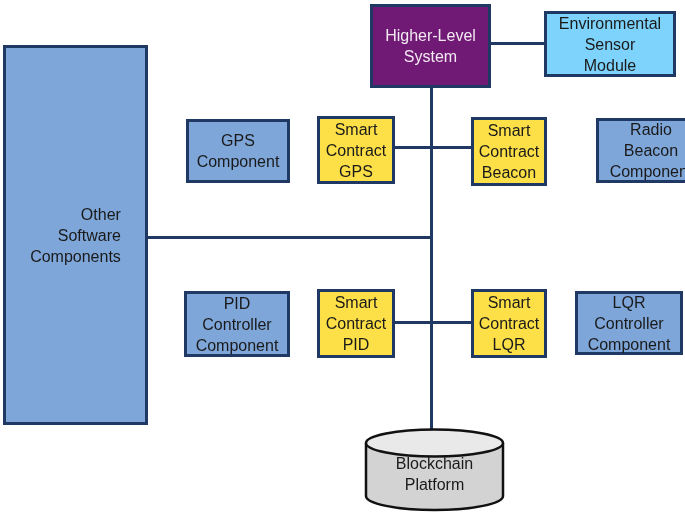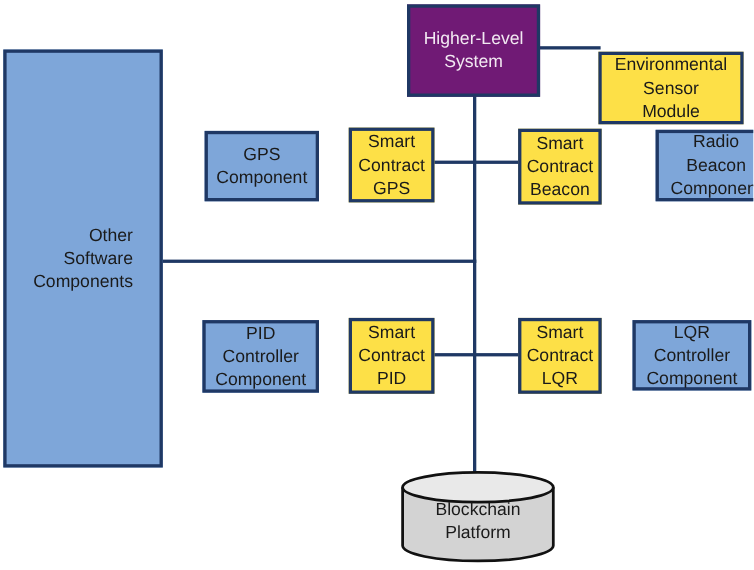--- a/index.html
+++ b/index.html
@@ -25,21 +25,21 @@
     text-align: center;
     font-size: 16px;
     line-height: 21px;
     color: #1A1A1A;
     white-space: pre-line;
     z-index: 2;
   }
   .node.blue     { background: #7EA6D9; }
   .node.lavender { background: #fde047; }
   .node.purple   { background: #701a75; color: #F2E9F2; }
-  .node.teal     { background: #fde047; margin-top: 36px; }
+  .node.teal     { background: #7dd3fc; }
 
   .edge {
     position: absolute;
     background: #1F3864;
     z-index: 1;
   }
 
   #higher-level-system        { left: 370px; top: 4px;   width: 121px; height: 84px; }
   #environmental-sensor       { left: 544px; top: 11px;  width: 132px; height: 66px; }
   #other-software             { left: 3px;   top: 45px;  width: 145px; height: 380px; text-align: right; }

